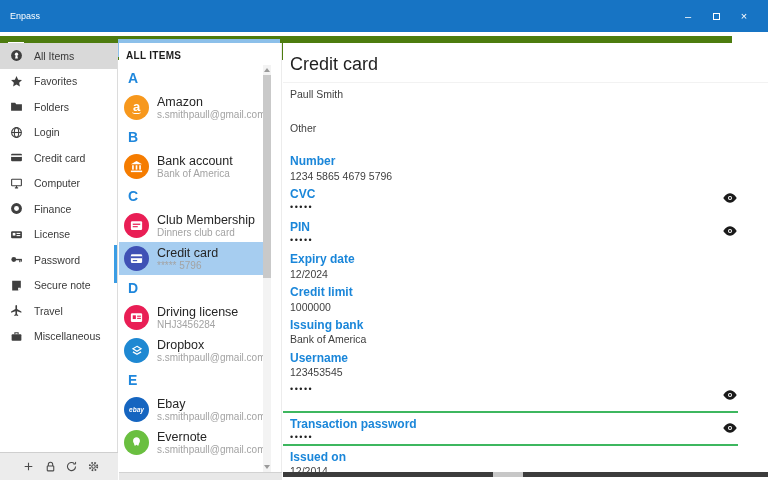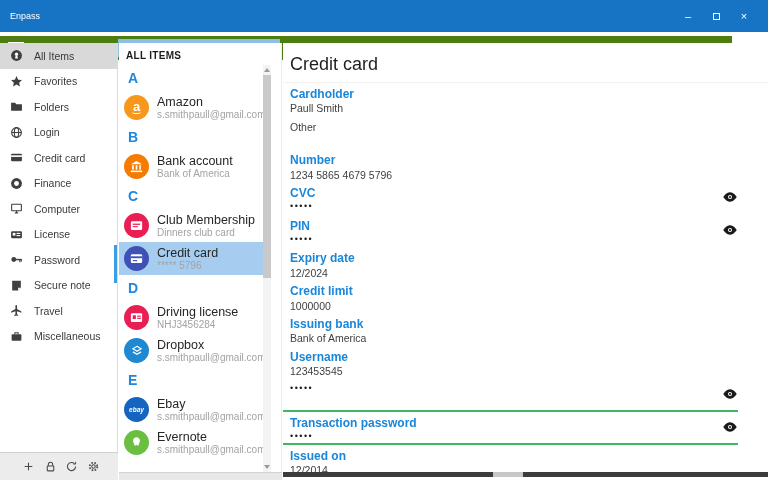--- a/index.html
+++ b/index.html
@@ -154,32 +154,32 @@
     <span>Login</span>
   </div>
   <div class="side-item">
     <svg class="sicon" viewBox="0 0 24 24">
       <rect x="2" y="5" width="20" height="14" rx="2" fill="#3f3f3f"></rect>
         <rect x="2" y="8" width="20" height="3" fill="#fff"></rect>
     </svg>
     <span>Credit card</span>
   </div>
   <div class="side-item">
-    <svg class="sicon" viewBox="0 0 24 24">
-      <circle cx="12" cy="12" r="10" fill="#3f3f3f"></circle>
-        <circle cx="12" cy="12" r="4.5" fill="#fff"></circle>
-    </svg>
-    <span>Finance</span>
-  </div>
-  <div class="side-item">
     <svg class="sicon" viewBox="0 0 24 24" fill="none" stroke="#3f3f3f" stroke-width="2">
       <rect x="3" y="4" width="18" height="12" rx="1"></rect>
         <path d="M9 20h6M12 16v4"></path>
     </svg>
     <span>Computer</span>
+  </div>
+  <div class="side-item">
+    <svg class="sicon" viewBox="0 0 24 24">
+      <circle cx="12" cy="12" r="10" fill="#3f3f3f"></circle>
+        <circle cx="12" cy="12" r="4.5" fill="#fff"></circle>
+    </svg>
+    <span>Finance</span>
   </div>
   <div class="side-item">
     <svg class="sicon" viewBox="0 0 24 24">
       <rect x="2" y="6" width="20" height="13" rx="2" fill="#3f3f3f"></rect>
         <rect x="5" y="9" width="5" height="5" fill="#fff"></rect>
         <rect x="12" y="9" width="7" height="2" fill="#fff"></rect>
         <rect x="12" y="13" width="7" height="2" fill="#fff"></rect>
     </svg>
     <span>License</span>
   </div>
@@ -349,21 +349,20 @@
     <div class="scroll-arrow arrow-down"></div>
   </div>
   <div class="list-bottom-strip"></div>
 </div>
 
 <div class="detail">
   <div class="detail-title">Credit card</div>
   <div class="fields">
 
     <div class="field">
-      <div class="field-label">Cardholder</div>
       <div class="field-value">Paull Smith</div>
     </div>
 
     <div class="field">
       <div class="field-value">Other</div>
     </div>
 
     <div class="field">
       <div class="field-label">Number</div>
       <div class="field-value">1234 5865 4679 5796</div>

